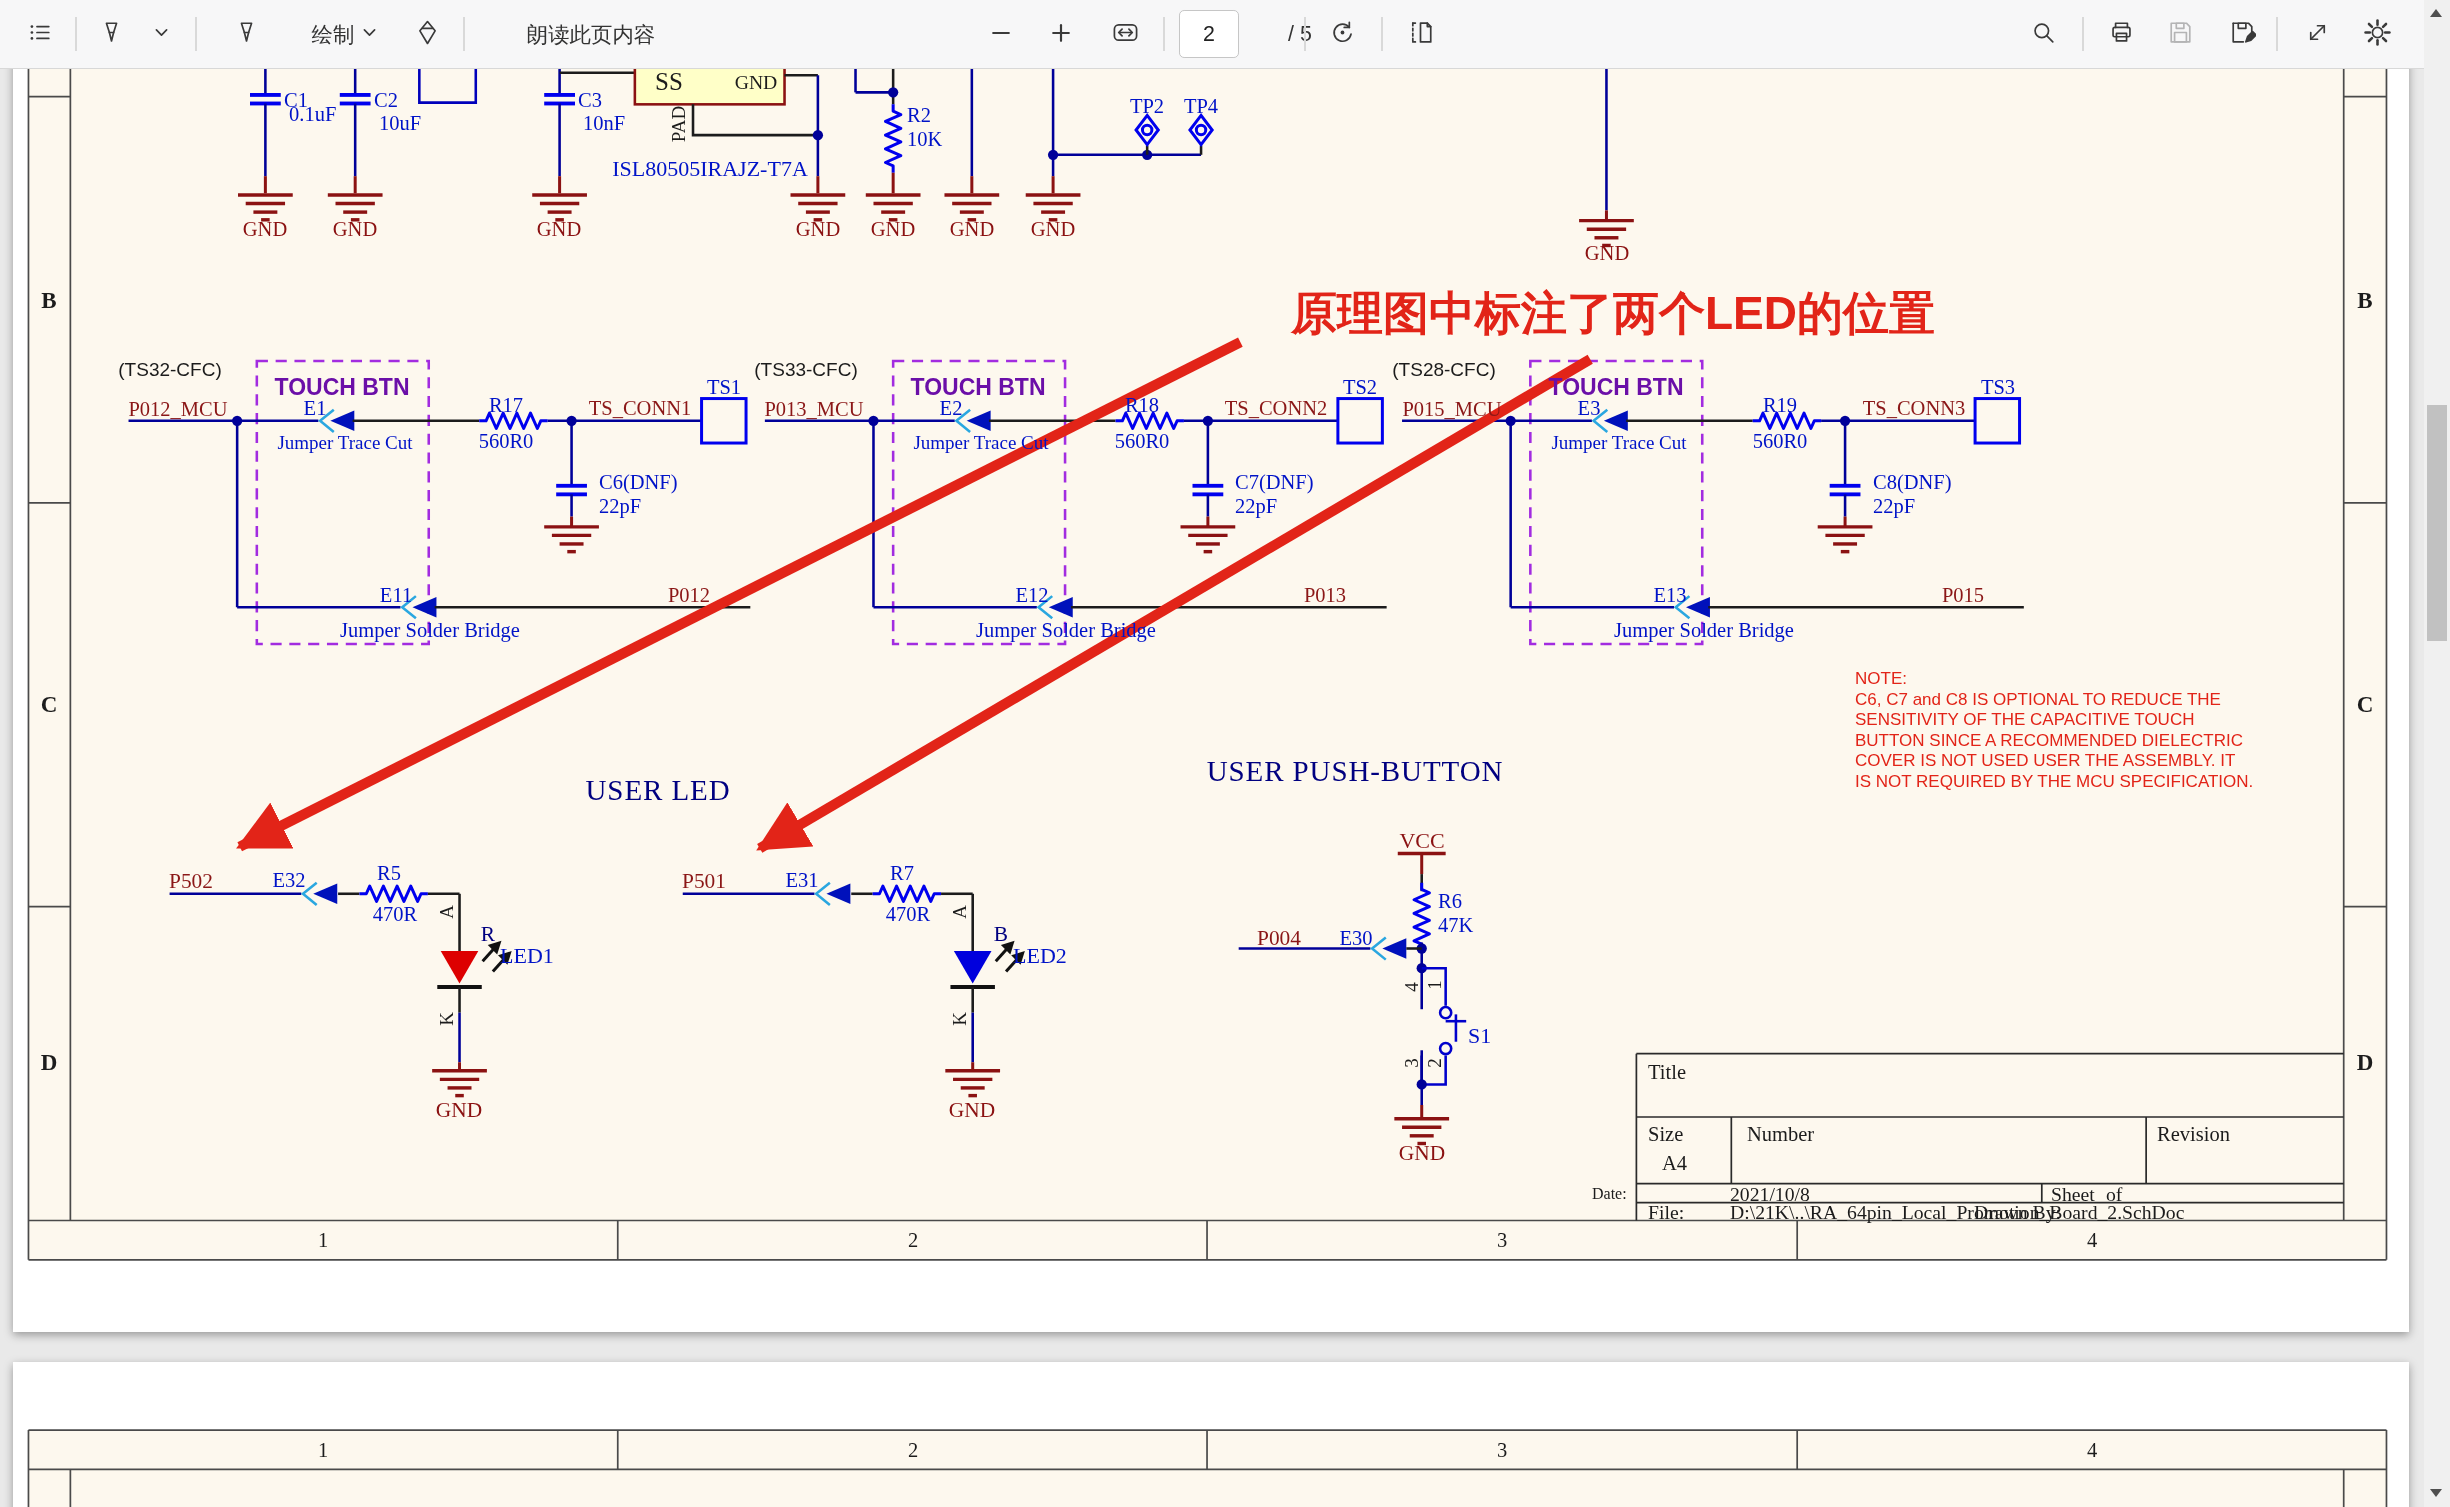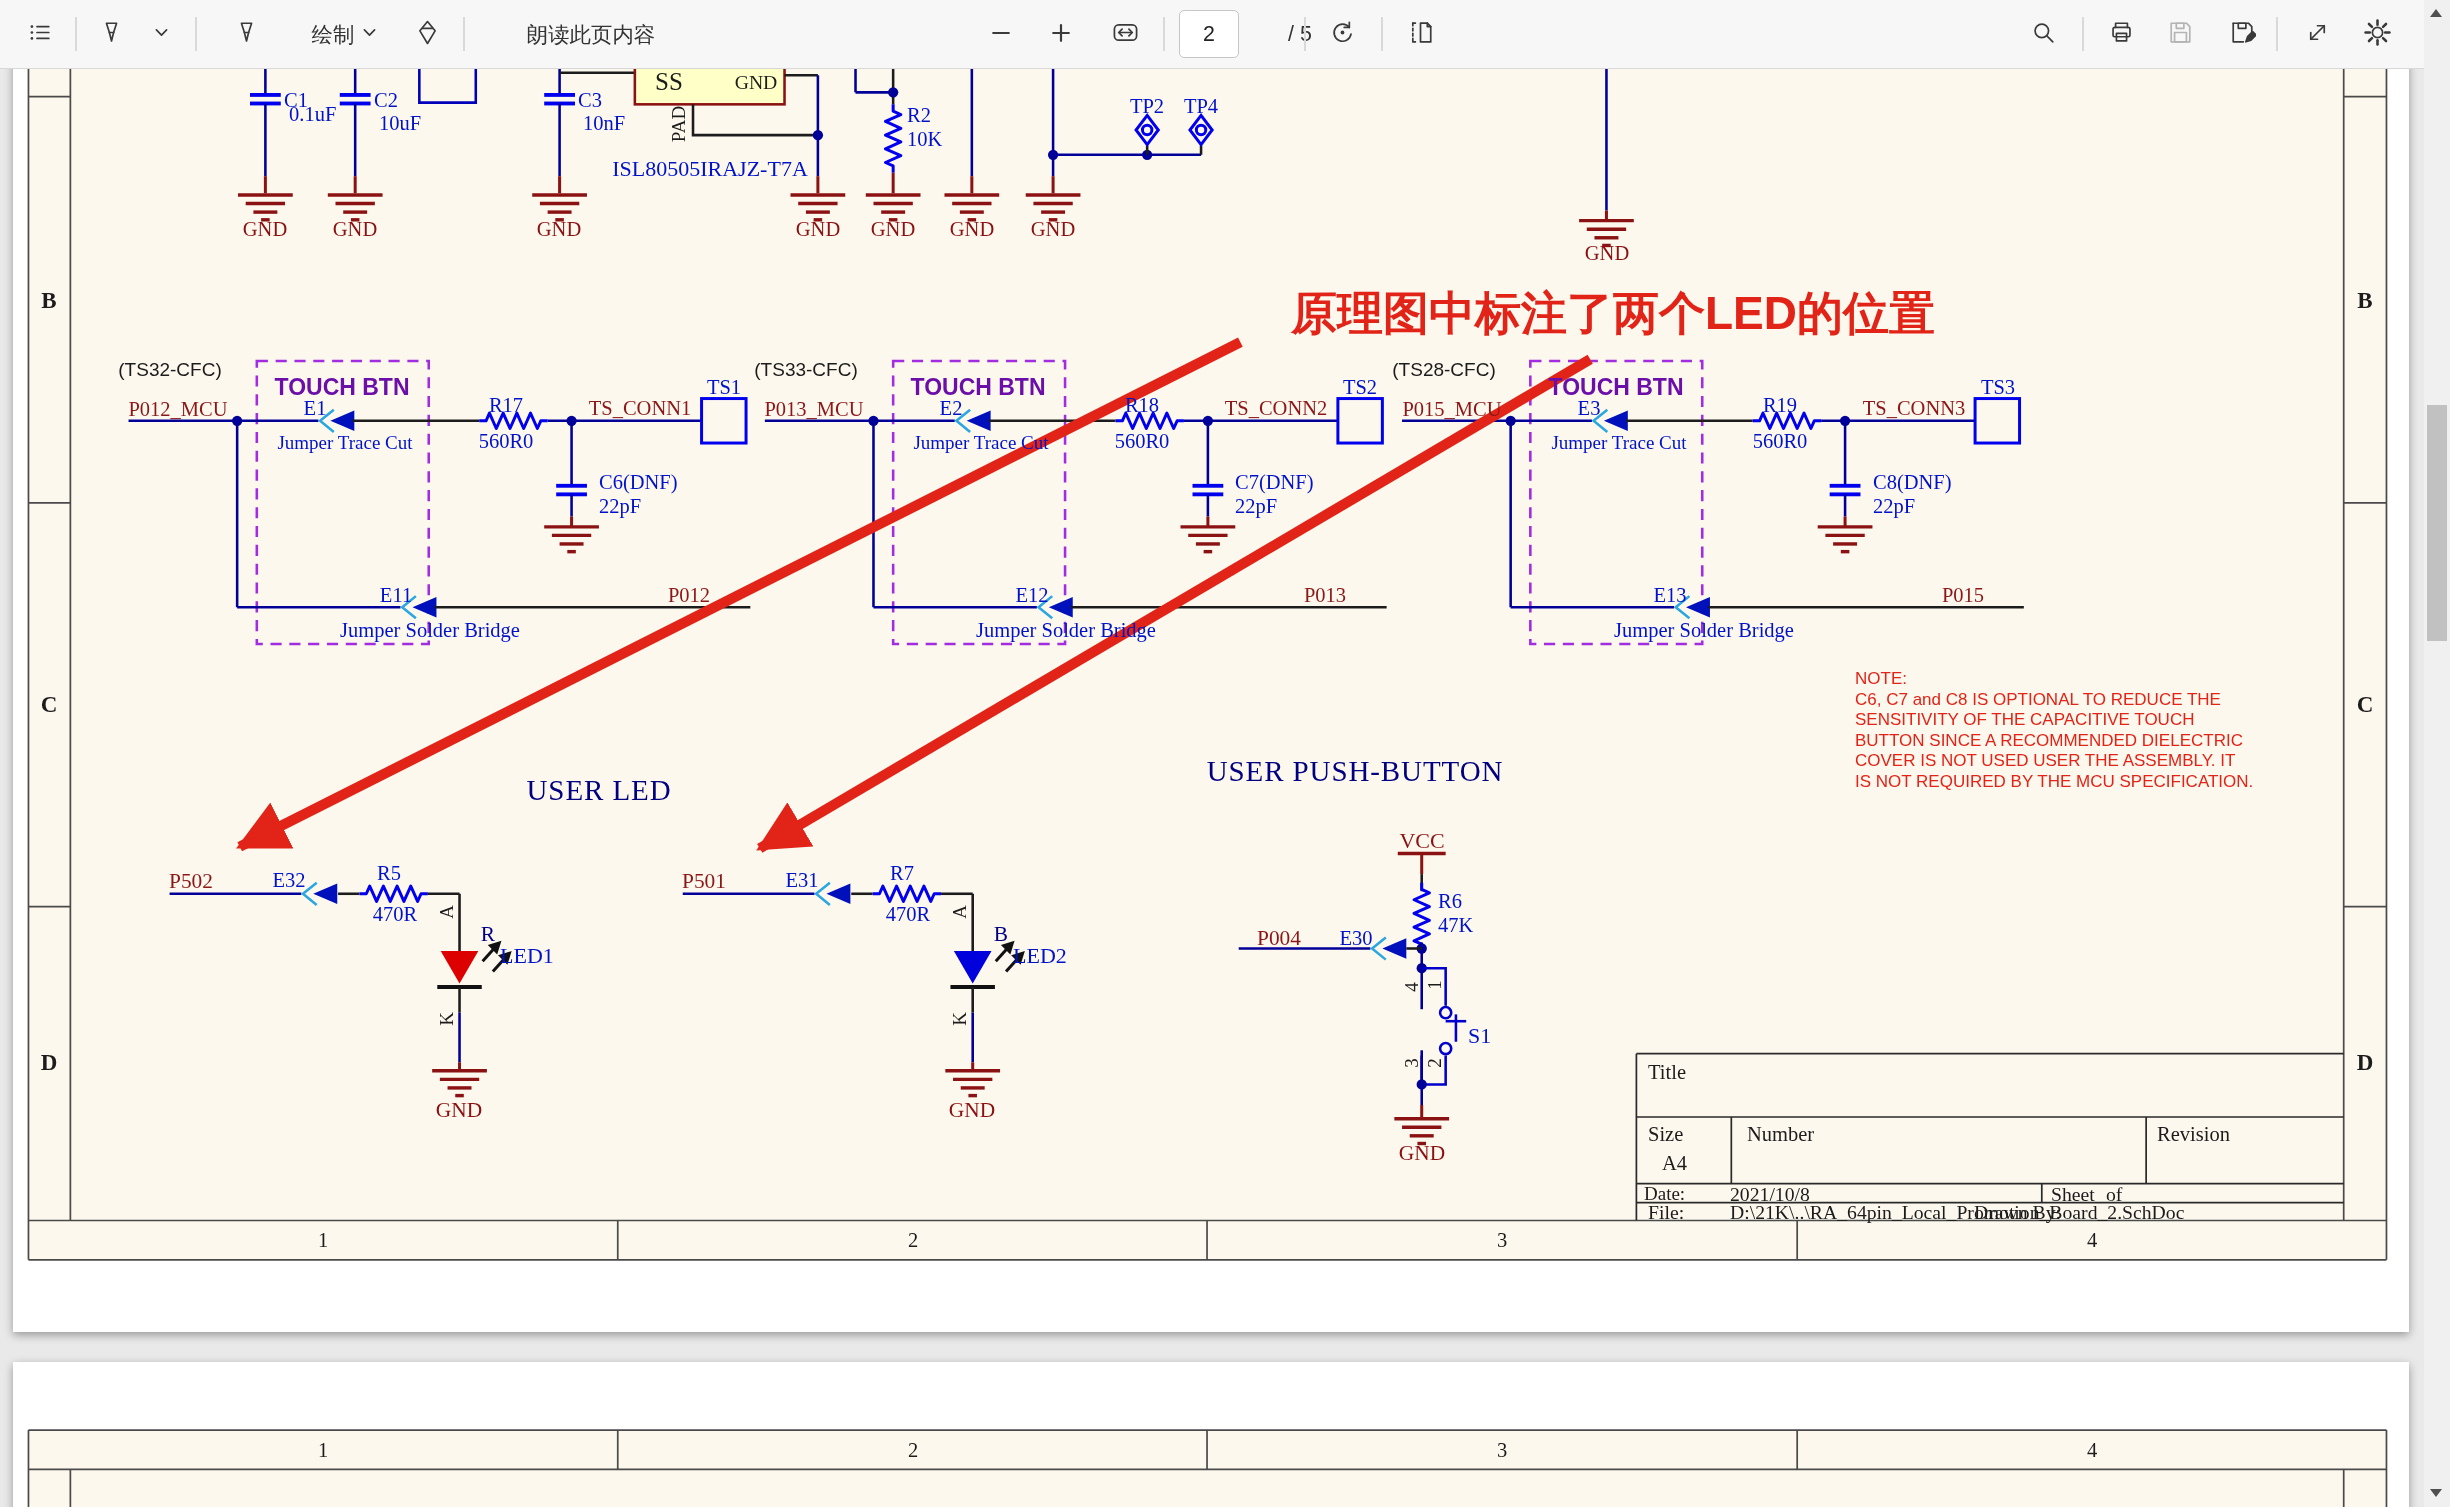--- a/index.html
+++ b/index.html
@@ -295,21 +295,21 @@
     <div class="ll blu" style="left:907px;top:139px">10K</div>
     <div class="lb dred" style="left:818px;top:229px">GND</div>
     <div class="lb dred" style="left:893px;top:229px">GND</div>
     <div class="lb dred" style="left:972px;top:229px">GND</div>
     <div class="lb dred" style="left:1053px;top:229px">GND</div>
     <div class="lb blu" style="left:1147px;top:106px">TP2</div>
     <div class="lb blu" style="left:1201px;top:106px">TP4</div>
     <div class="lb dred" style="left:1607px;top:253px">GND</div>
 
     <div class="lb red sa" style="left:1613px;top:314px;font-size:46px;font-weight:bold">原理图中标注了两个LED的位置</div>
-    <div class="lb nv sectitle" style="left:599px;top:790px;font-size:29px">USER LED</div>
+    <div class="lb nv sectitle" style="left:658px;top:790px;font-size:29px">USER LED</div>
     <div class="lb nv sectitle" style="left:1355px;top:771px;font-size:29px">USER PUSH-BUTTON</div>
 
     <div class="wrap" style="left:0">
       <div class="lb blk sa" style="left:170px;top:370px;font-size:19px">(TS32-CFC)</div>
       <div class="lb pur sa" style="left:342px;top:387px;font-size:23px;font-weight:bold">TOUCH BTN</div>
       <div class="lb mar" style="left:178px;top:409px">P012_MCU</div>
       <div class="lb blu" style="left:315px;top:408px">E1</div>
       <div class="lb blu" style="left:345px;top:443px;font-size:19px">Jumper Trace Cut</div>
       <div class="lb blu" style="left:506px;top:405px">R17</div>
       <div class="lb blu" style="left:506px;top:441px">560R0</div>
@@ -394,21 +394,21 @@
     <div class="ll red sa notebox" style="left:1855px;top:720px">SENSITIVITY OF THE CAPACITIVE TOUCH</div>
     <div class="ll red sa notebox" style="left:1855px;top:741px">BUTTON SINCE A RECOMMENDED DIELECTRIC</div>
     <div class="ll red sa notebox" style="left:1855px;top:761px">COVER IS NOT USED USER THE ASSEMBLY.  IT</div>
     <div class="ll red sa notebox" style="left:1855px;top:782px">IS NOT REQUIRED BY THE MCU SPECIFICATION.</div>
 
     <div class="ll blk" style="left:1648px;top:1072px">Title</div>
     <div class="ll blk" style="left:1648px;top:1134px">Size</div>
     <div class="ll blk" style="left:1662px;top:1163px">A4</div>
     <div class="ll blk" style="left:1747px;top:1134px">Number</div>
     <div class="ll blk" style="left:2157px;top:1134px">Revision</div>
-    <div class="ll blk" style="left:1644px;top:1194px;font-size:19px">Date:</div>
+    <div class="ll blk" style="left:1592px;top:1194px;font-size:16px">Date:</div>
     <div class="ll blk" style="left:1730px;top:1194px;font-size:19.7px">2021/10/8</div>
     <div class="ll blk" style="left:2051px;top:1194px;font-size:19.7px">Sheet</div>
     <div class="ll blk" style="left:2106px;top:1194px;font-size:19.7px">of</div>
     <div class="ll blk" style="left:1648px;top:1212px;font-size:19.7px">File:</div>
     <div class="ll blk" style="left:1730px;top:1212px;font-size:19.7px">D:\21K\..\RA_64pin_Local_Promotion_Board_2.SchDoc</div>
     <div class="ll blk" style="left:1974px;top:1212px;font-size:19.7px">Drawn By:</div>
   </div>
 
   <div id="toolbar">
     <div class="tbtn" style="left:17px">

